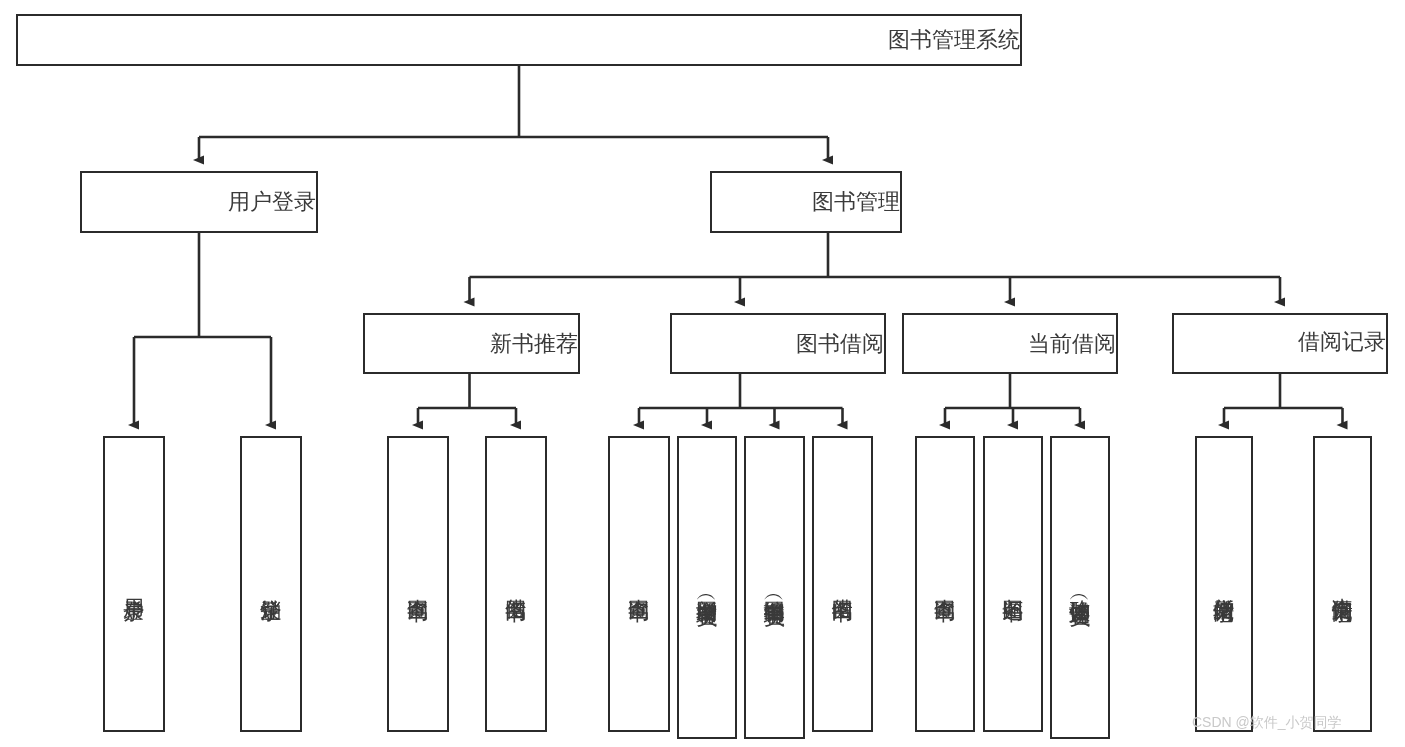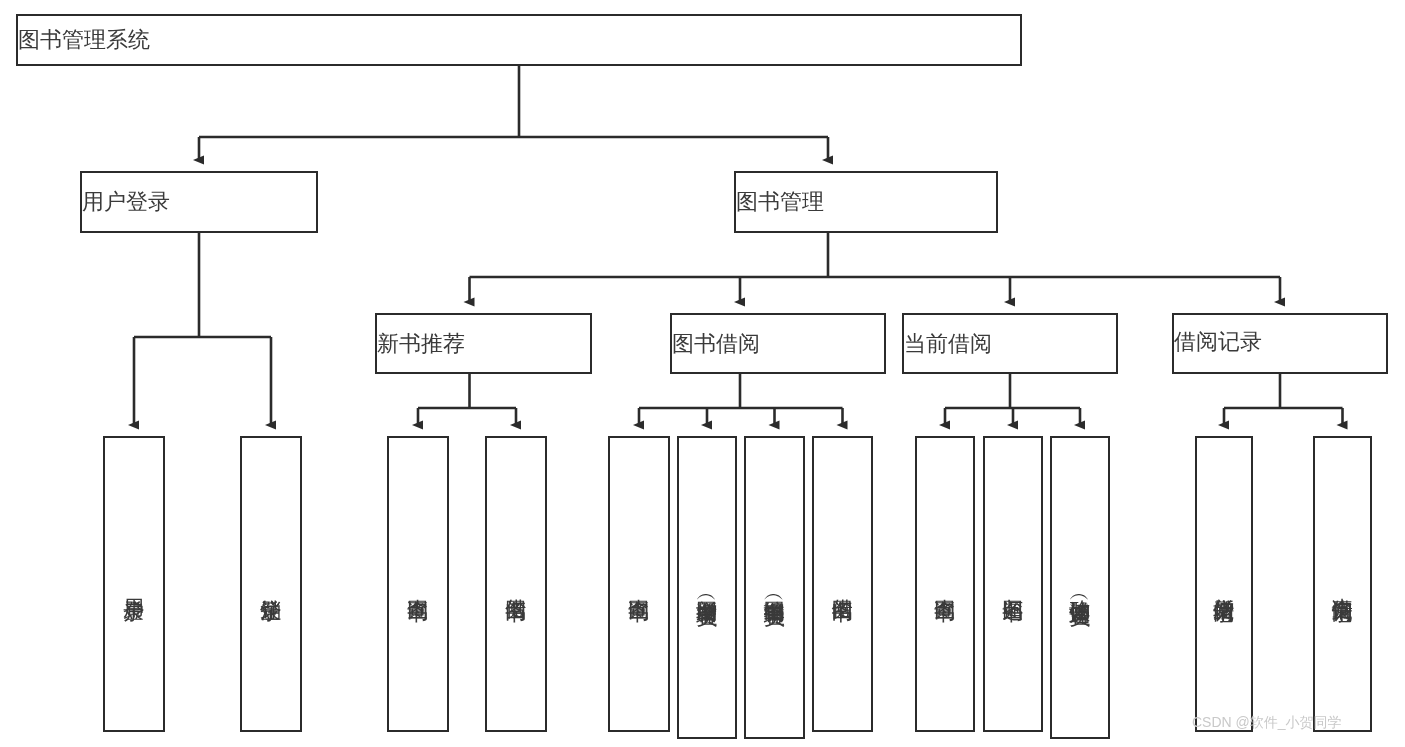--- a/index.html
+++ b/index.html
@@ -2,21 +2,21 @@
 <html><head>
 <meta charset="utf-8">
 <style>
   html,body{margin:0;padding:0;background:#ffffff;}
   body{width:1405px;height:747px;overflow:hidden;
        font-family:"Liberation Sans","DejaVu Sans",sans-serif;}
   #stage{position:relative;width:1405px;height:747px;background:#fff;}
   svg{position:absolute;left:0;top:0;}
   .nodebox{position:absolute;box-sizing:border-box;background:#ffffff;
            border:2px solid #2b2b2b;display:flex;align-items:center;
-           justify-content:flex-start;overflow:hidden;}
+           justify-content:flex-end;overflow:hidden;}
   .nodebox.h{ }
   .nodebox.v{align-items:center;justify-content:center;}
   .lbl-h{color:#3a3a3a;font-size:22px;line-height:1;white-space:nowrap;}
   .lbl-v{color:#3a3a3a;font-size:21px;line-height:1.13;white-space:nowrap;
          writing-mode:vertical-rl;text-orientation:upright;letter-spacing:1px;}
   #watermark{position:absolute;color:#c9c9c9;font-size:14px;
              white-space:nowrap;pointer-events:none;}
 </style>
 </head>
 <body>
@@ -65,24 +65,24 @@
       </g>
   </svg>
 
   <div id="nodes">
       <div class="nodebox h" style="left: 16px; top: 14px; width: 1006px; height: 52px;">
         <span class="lbl-h">图书管理系统</span>
       </div>
       <div class="nodebox h" style="left: 80px; top: 171px; width: 238px; height: 62px;">
         <span class="lbl-h">用户登录</span>
       </div>
-      <div class="nodebox h" style="left: 710px; top: 171px; width: 264px; height: 62px; margin-left: 24px;">
+      <div class="nodebox h" style="left: 710px; top: 171px; width: 192px; height: 62px;">
         <span class="lbl-h">图书管理</span>
       </div>
-      <div class="nodebox h" style="left: 375px; top: 313px; width: 217px; height: 61px;">
+      <div class="nodebox h" style="left: 363px; top: 313px; width: 217px; height: 61px;">
         <span class="lbl-h">新书推荐</span>
       </div>
       <div class="nodebox h" style="left: 632px; top: 313px; width: 216px; height: 61px; margin-left: 38px;">
         <span class="lbl-h">图书借阅</span>
       </div>
       <div class="nodebox h" style="left: 902px; top: 313px; width: 216px; height: 61px;">
         <span class="lbl-h">当前借阅</span>
       </div>
       <div class="nodebox h" style="left: 1172px; top: 313px; width: 216px; height: 61px; font-family: Liberation Mono, monospace;">
         <span class="lbl-h">借阅记录</span>

